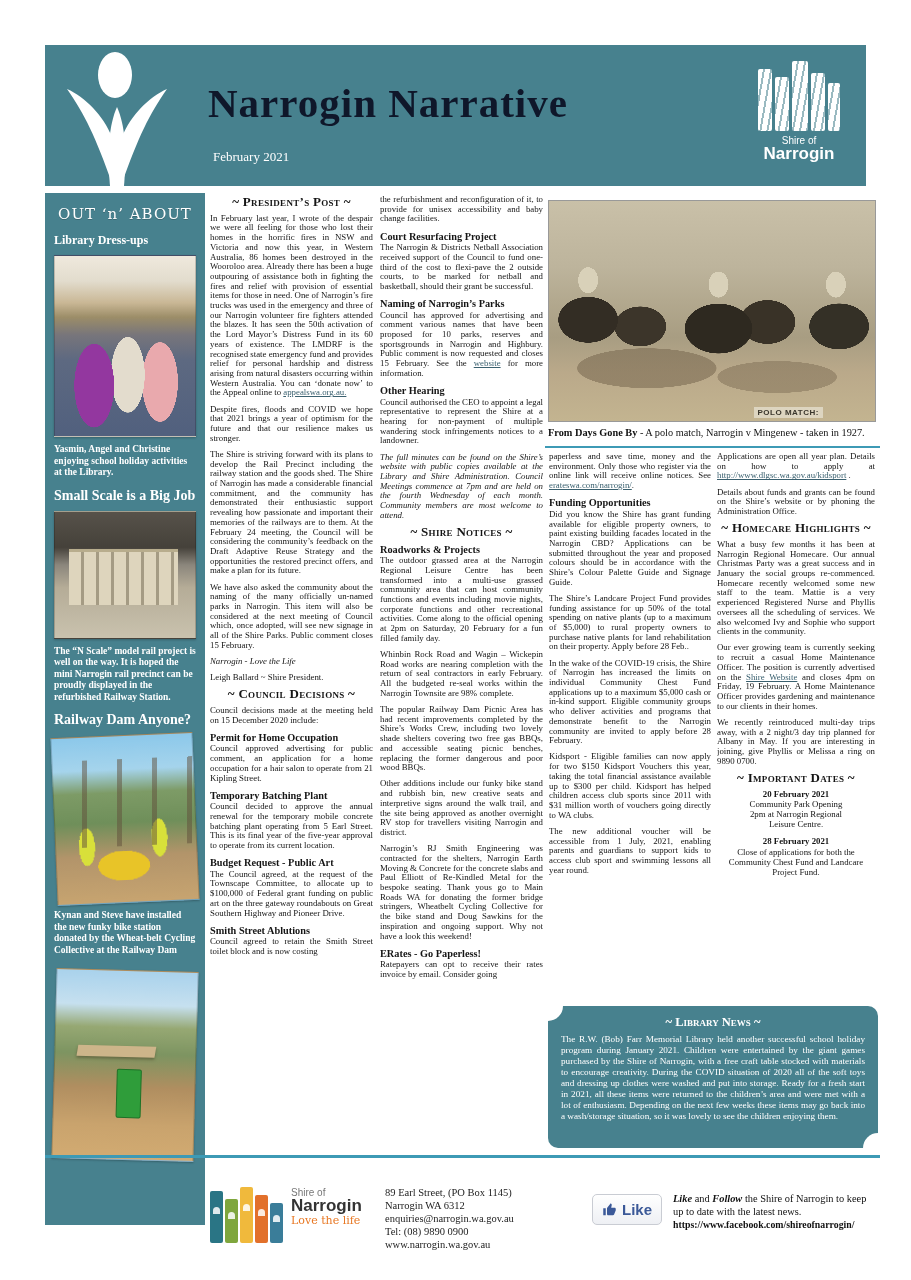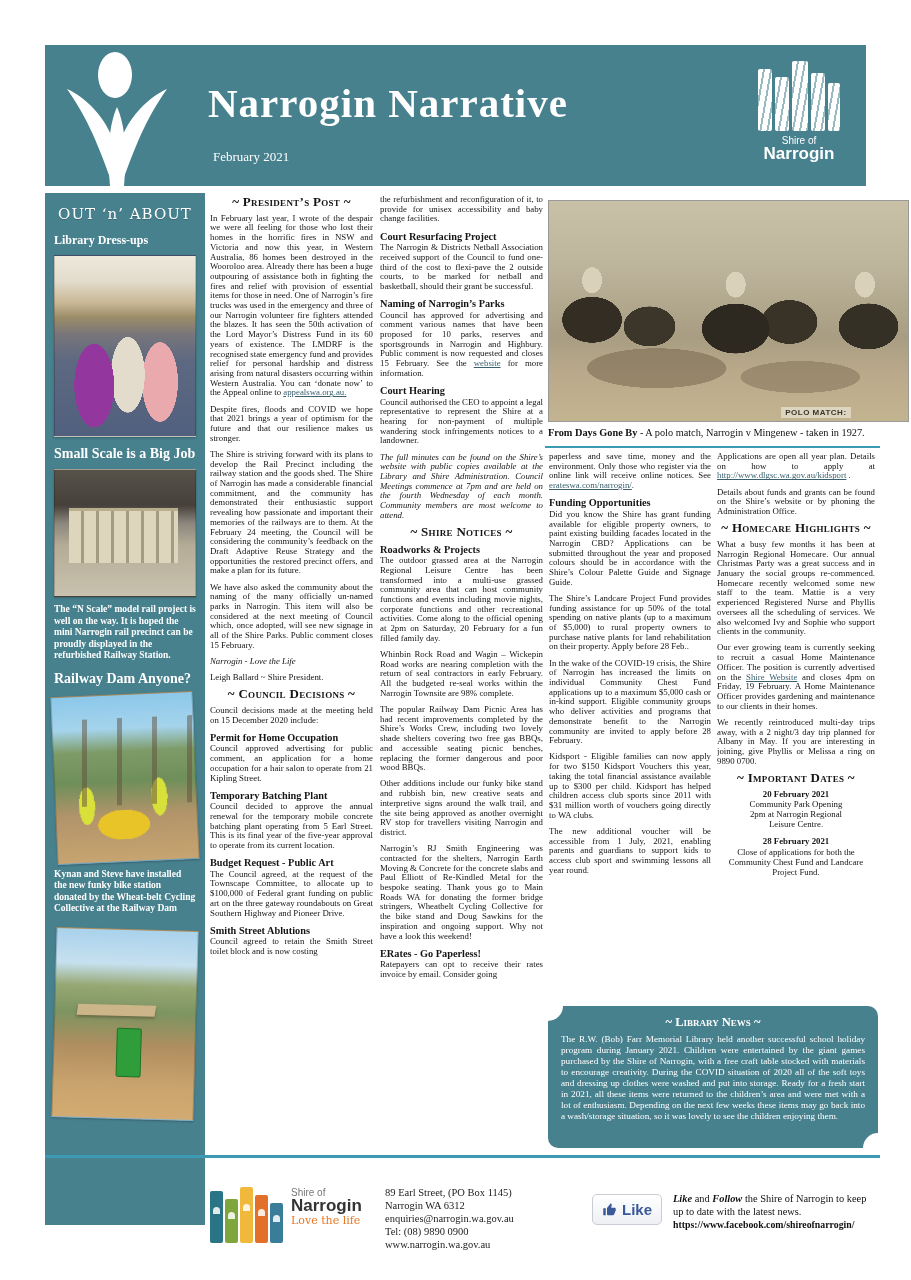--- a/index.html
+++ b/index.html
@@ -8,21 +8,21 @@
     --fb:#3b5998;
     --orange:#e87722;
   }
   *{margin:0;padding:0;box-sizing:border-box;}
   body{background:#888;font-family:"Liberation Serif","DejaVu Serif",serif;}
   #page{position:relative;width:911px;height:1280px;background:#fff;overflow:hidden;}
 
   
   .band{position:absolute;left:45px;top:45px;width:821px;height:141px;background:var(--teal);}
   .fig{position:absolute;left:10px;top:0;height:141px;width:130px;}
-  .nl-title{position:absolute;left:163px;top:34px;font-size:41px;font-weight:bold;color:#ffffff;letter-spacing:1px;}
+  .nl-title{position:absolute;left:163px;top:34px;font-size:41px;font-weight:bold;color:#0f172a;letter-spacing:1px;}
   .nl-date{position:absolute;left:168px;top:104px;font-size:13px;font-weight:normal;color:#fff;}
   .logo-w{position:absolute;right:6px;top:14px;width:122px;text-align:center;color:#fff;}
   .bars{display:flex;align-items:flex-end;justify-content:center;gap:3px;height:72px;margin-bottom:4px;}
   .bars i{display:block;background:#fff;border-radius:2px;background-image:repeating-linear-gradient(100deg,transparent 0 5px,rgba(71,129,142,.55) 5px 7px);}
   .logo-t1{font-family:"Liberation Sans",sans-serif;font-size:10px;}
   .logo-t2{font-family:"Liberation Sans",sans-serif;font-size:17px;font-weight:bold;line-height:16px;}
 
   
   .sidebar{position:absolute;left:45px;top:193px;width:160px;height:1032px;background:var(--teal);color:#fff;padding:12px 9px;}
   .sb-banner{text-align:center;font-family:"DejaVu Serif",serif;font-weight:normal;font-size:15px;letter-spacing:1px;margin-bottom:10px;text-shadow:0 1px 0 rgba(0,0,0,.2);}
@@ -60,21 +60,21 @@
   .col p{margin:0 0 6.5px;}
   .sec{font-variant:small-caps;font-weight:bold;font-size:13px;text-align:center;margin:2px 0 7px;letter-spacing:.3px;}
   .sub{font-weight:bold;font-size:10.3px;line-height:11.5px;text-align:left;margin:1px 0 1px;}
   .ital{font-style:italic;}
   .lnk{color:#3a606f;text-decoration:underline;cursor:pointer;}
   .dates{text-align:center;}
   .dates .dt{font-weight:bold;margin-bottom:1px;}
   .dates p{margin-bottom:8px;}
 
   
-  .polo-wrap{position:absolute;left:548px;top:200px;width:361px;}
+  .polo-wrap{position:absolute;left:548px;top:200px;width:328px;}
   .polo-img{position:relative;height:222px;border:1px solid #999;background:
     radial-gradient(ellipse 10px 13px at 12% 36%,#d9d1b9 0 99%,transparent 100%),
     radial-gradient(ellipse 10px 13px at 52% 38%,#d9d1b9 0 99%,transparent 100%),
     radial-gradient(ellipse 10px 13px at 88% 38%,#d9d1b9 0 99%,transparent 100%),
     radial-gradient(ellipse 30px 23px at 12% 54%,#332d24 0 99%,transparent 100%),
     radial-gradient(ellipse 26px 20px at 28% 57%,#3c352a 0 99%,transparent 100%),
     radial-gradient(ellipse 34px 25px at 52% 58%,#2e2920 0 99%,transparent 100%),
     radial-gradient(ellipse 28px 22px at 67% 55%,#393227 0 99%,transparent 100%),
     radial-gradient(ellipse 30px 23px at 89% 57%,#343026 0 99%,transparent 100%),
     radial-gradient(ellipse 70px 20px at 30% 76%,rgba(118,102,78,.55) 0 99%,transparent 100%),
@@ -141,20 +141,21 @@
       </div>
       <div class="logo-t1">Shire of</div>
       <div class="logo-t2">Narrogin</div>
     </div>
   </header>
 
   <aside class="sidebar">
     <div class="sb-banner">OUT ‘n’ ABOUT</div>
     <div class="sb-h sm">Library Dress-ups</div>
     <div class="photo ph-lib"></div>
+    <div class="sb-cap">Yasmin, Angel and Christine enjoying school holiday activities at the Library.</div>
     <div class="sb-h lg">Small Scale is a Big Job</div>
     <div class="photo ph-rail">
       <div class="rail-building"></div>
     </div>
     <div class="sb-cap">The “N Scale” model rail project is well on the way.  It is hoped the mini Narrogin rail precinct can be proudly displayed in the refurbished Railway Station.</div>
     <div class="sb-h lg">Railway Dam Anyone?</div>
     <div class="photo ph-bike"></div>
     <div class="sb-cap">Kynan and Steve have installed the new funky bike station donated by the Wheat-belt Cycling Collective at the Railway Dam</div>
     <div class="photo ph-picnic">
       <div class="roof"></div>
@@ -181,21 +182,21 @@
     <h4 class="sub">Smith Street Ablutions</h4>
     <p>Council agreed to retain the Smith Street toilet block and is now costing</p>
   </section>
 
   <section class="col c2">
     <p>the refurbishment and reconfiguration of it, to provide for unisex accessibility and baby change facilities.</p>
     <h4 class="sub">Court Resurfacing Project</h4>
     <p>The Narrogin &amp; Districts Netball Association received support of the Council to fund one-third of the cost to flexi-pave the 2 outside courts, to be marked for netball and basketball, should their grant be successful.</p>
     <h4 class="sub">Naming of Narrogin’s Parks</h4>
     <p><span>Council has approved for advertising and comment various names that have been proposed for 10 parks, reserves and sportsgrounds in Narrogin and Highbury. Public comment is now requested and closes 15 February. See the </span><a class="lnk">website</a><span> for more information.</span></p>
-    <h4 class="sub">Court Hearing</h4>
+    <h4 class="sub">Other Hearing</h4>
     <p>Council authorised the CEO to appoint a legal representative to represent the Shire at a hearing for non-payment of multiple wandering stock infringements notices to a landowner.</p>
     <p class="ital">The full minutes can be found on the Shire’s website with public copies available at the Library and Shire Administration. Council Meetings commence at 7pm and are held on the fourth Wednesday of each month. Community members are most welcome to attend.</p>
     <h2 class="sec">~ Shire Notices ~</h2>
     <h4 class="sub">Roadworks &amp; Projects</h4>
     <p>The outdoor grassed area at the Narrogin Regional Leisure Centre has been transformed into a multi-use grassed community area that can host community functions and events including movie nights, corporate functions and other recreational activities. Come along to the official opening at 2pm on Saturday, 20 February for a fun filled family day.</p>
     <p>Whinbin Rock Road and Wagin – Wickepin Road works are nearing completion with the return of seal contractors in early February. All the budgeted re-seal works within the Narrogin Townsite are 98% complete.</p>
     <p>The popular Railway Dam Picnic Area has had recent improvements completed by the Shire’s Works Crew, including two lovely shade shelters covering two free gas BBQs, and accessible seating picnic benches, replacing the former dangerous and poor wood BBQs.</p>
     <p>Other additions include our funky bike stand and rubbish bin, new creative seats and interpretive signs around the walk trail, and the site being approved as another overnight RV stop for travellers visiting Narrogin and district.</p>
     <p>Narrogin’s RJ Smith Engineering was contracted for the shelters, Narrogin Earth Moving &amp; Concrete for the concrete slabs and Paul Elliott of Re-Kindled Metal for the bespoke seating. Thank yous go to Main Roads WA for donating the former bridge stringers, Wheatbelt Cycling Collective for the bike stand and Doug Sawkins for the inspiration and ongoing support. Why not have a look this weekend!</p>
     <h4 class="sub">ERates - Go Paperless!</h4>

